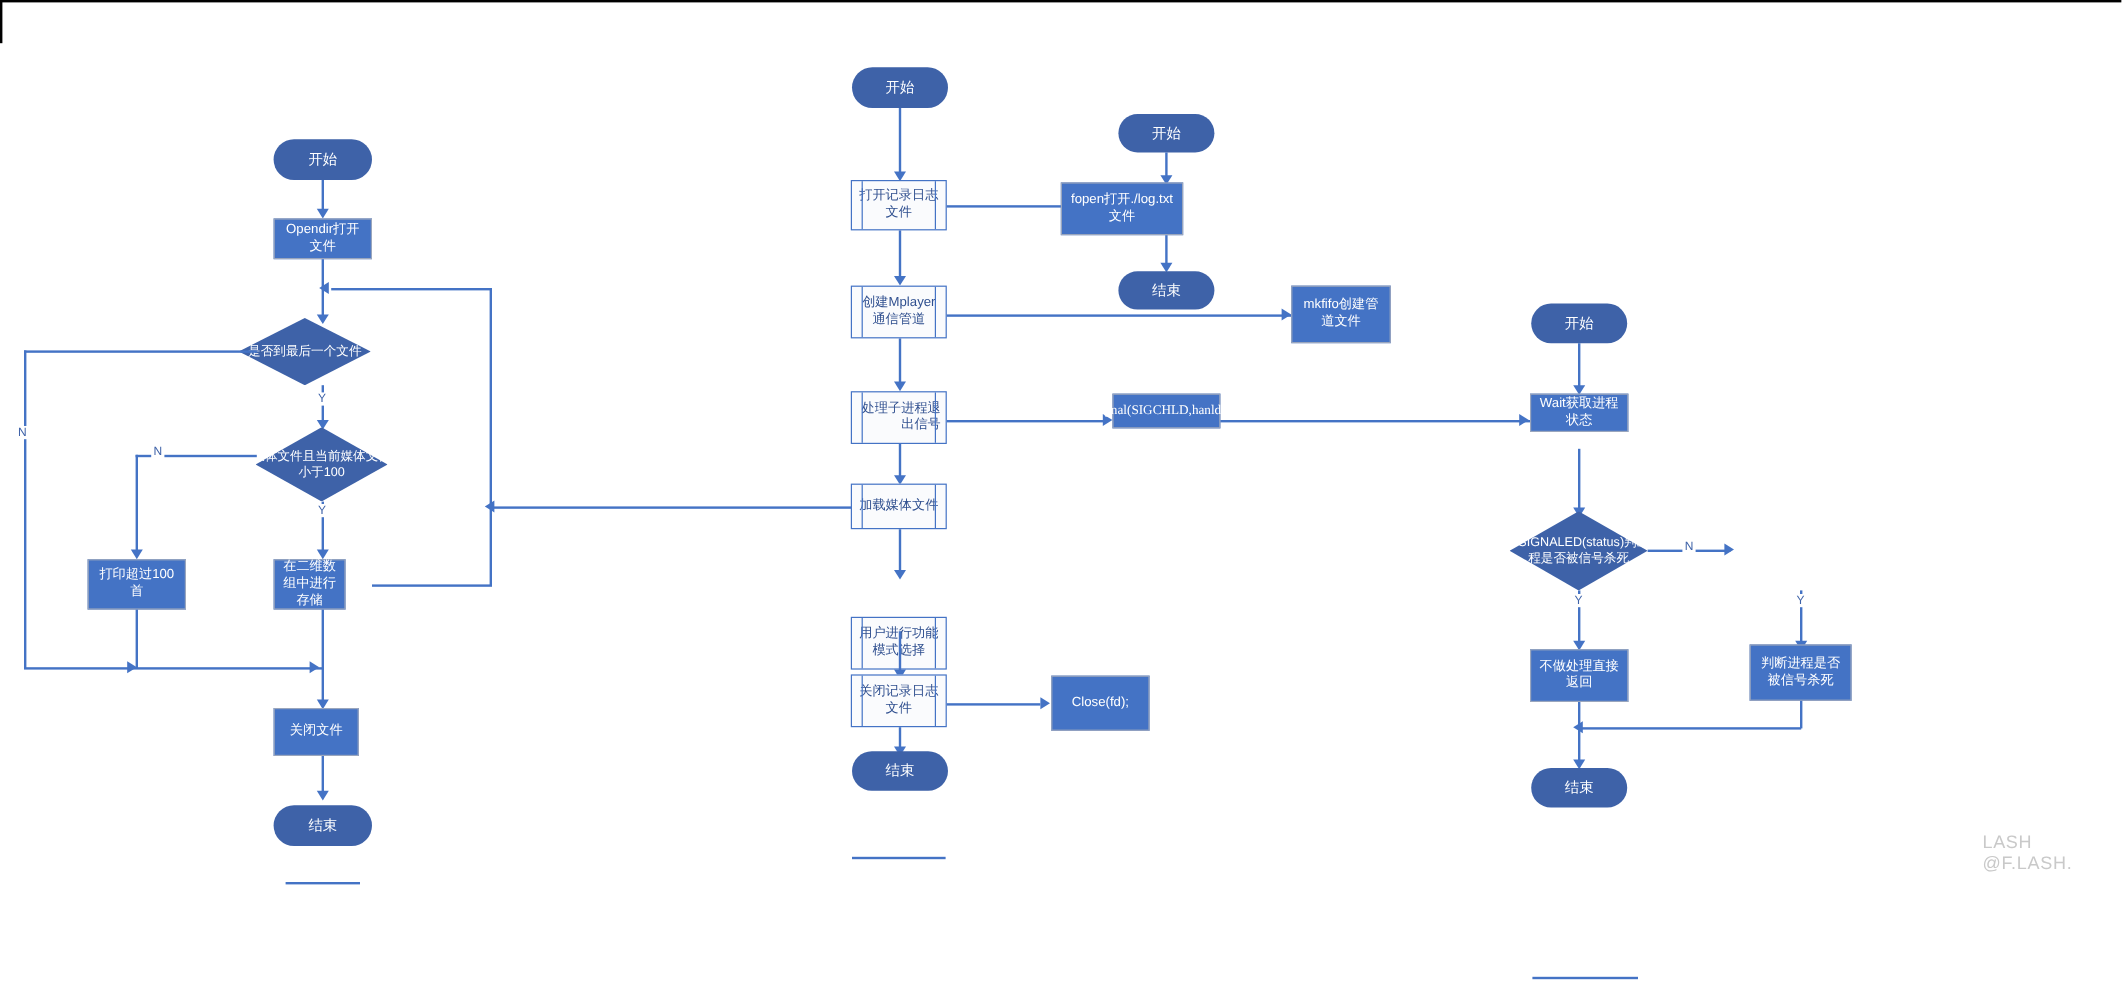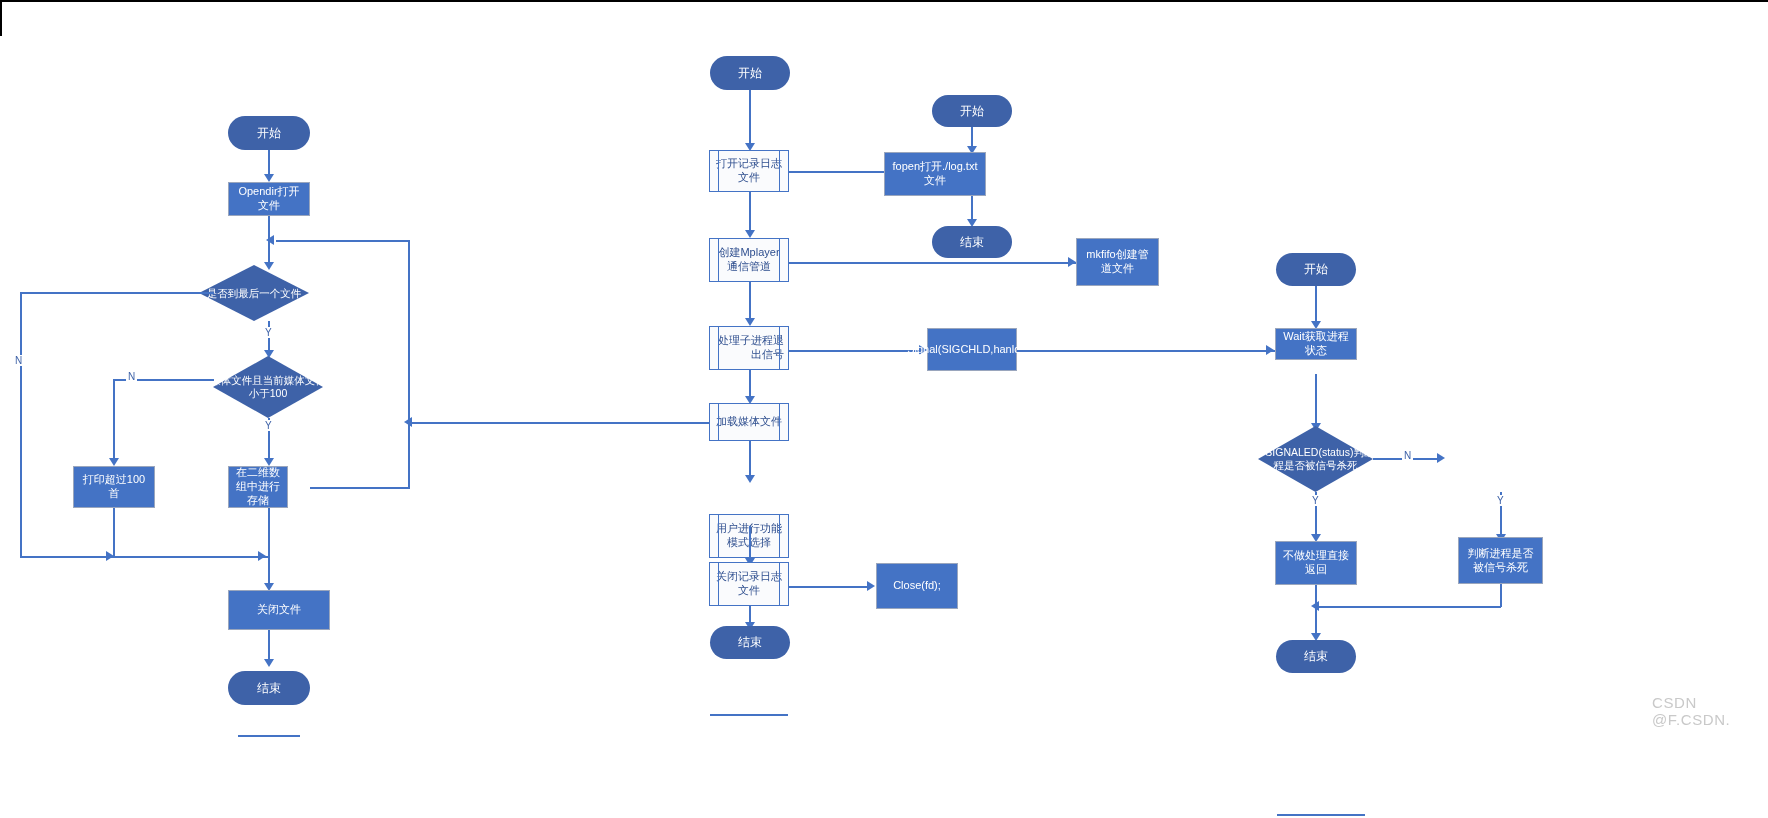--- a/index.html
+++ b/index.html
@@ -102,21 +102,21 @@
   <div class="arw arw-l" style="left:266px;top:235px;"></div>
 
   <div class="ln lv" style="left:113px;top:508px;height:49px;"></div>
   <div class="ln lh" style="left:20px;top:556px;width:249px;"></div>
   <div class="arw arw-r" style="left:106px;top:551px;"></div>
   <div class="arw arw-r" style="left:258px;top:551px;"></div>
 
   <div class="ln lv" style="left:268px;top:508px;height:81px;"></div>
   <div class="arw arw-d" style="left:264px;top:583px;"></div>
 
-  <div class="node process" style="left:228px;top:590px;width:102px;height:40px;">关闭文件</div>
+  <div class="node process" style="left:228px;top:590px;width:71px;height:40px;">关闭文件</div>
 
   <div class="ln lv" style="left:268px;top:630px;height:32px;"></div>
   <div class="arw arw-d" style="left:264px;top:659px;"></div>
 
   <div class="node terminator" style="left:228px;top:671px;width:82px;height:34px;">结束</div>
 
   <div class="stub" style="left:238px;top:735px;width:62px;"></div>
 
   <div class="node terminator" style="left:710px;top:56px;width:80px;height:34px;">开始</div>
   <div class="ln lv" style="left:749px;top:90px;height:57px;"></div>
@@ -172,21 +172,21 @@
   <div class="arw arw-d" style="left:967px;top:146px;"></div>
 
   <div class="node process" style="left:884px;top:152px;width:102px;height:44px;">fopen打开./log.txt文件</div>
   <div class="ln lv" style="left:971px;top:196px;height:27px;"></div>
   <div class="arw arw-d" style="left:967px;top:219px;"></div>
 
   <div class="node terminator" style="left:932px;top:226px;width:80px;height:32px;">结束</div>
 
   <div class="node process" style="left:1076px;top:238px;width:83px;height:48px;">mkfifo创建管道文件</div>
 
-  <div class="node process" style="left:927px;top:328px;width:90px;height:43px;">Signal(SIGCHLD,hanlder);</div>
+  <div class="node process" style="left:927px;top:328px;width:90px;height:29px;font-family:Liberation Serif, serif;">Signal(SIGCHLD,hanlder);</div>
   <div class="ln lh" style="left:1017px;top:350px;width:258px;"></div>
   <div class="arw arw-r" style="left:1266px;top:345px;"></div>
 
   <div class="node process" style="left:876px;top:563px;width:82px;height:46px;">Close(fd);</div>
 
   <div class="node terminator" style="left:1276px;top:253px;width:80px;height:33px;">开始</div>
   <div class="ln lv" style="left:1315px;top:286px;height:39px;"></div>
   <div class="arw arw-d" style="left:1311px;top:321px;"></div>
 
   <div class="node process" style="left:1275px;top:328px;width:82px;height:32px;">Wait获取进程状态</div>
@@ -220,15 +220,15 @@
   <div class="ln lh" style="left:1315px;top:606px;width:186px;"></div>
   <div class="arw arw-l" style="left:1311px;top:601px;"></div>
 
   <div class="ln lv" style="left:1315px;top:585px;height:52px;"></div>
   <div class="arw arw-d" style="left:1311px;top:633px;"></div>
 
   <div class="node terminator" style="left:1276px;top:640px;width:80px;height:33px;">结束</div>
 
   <div class="stub" style="left:1277px;top:814px;width:88px;"></div>
 
-  <div class="watermark" style="left:1652px;top:694px;">CSDN @F.CSDN.</div>
+  <div class="watermark" style="left:1652px;top:694px;">LASH @F.LASH.</div>
 
 </div>
 
 </body></html>

